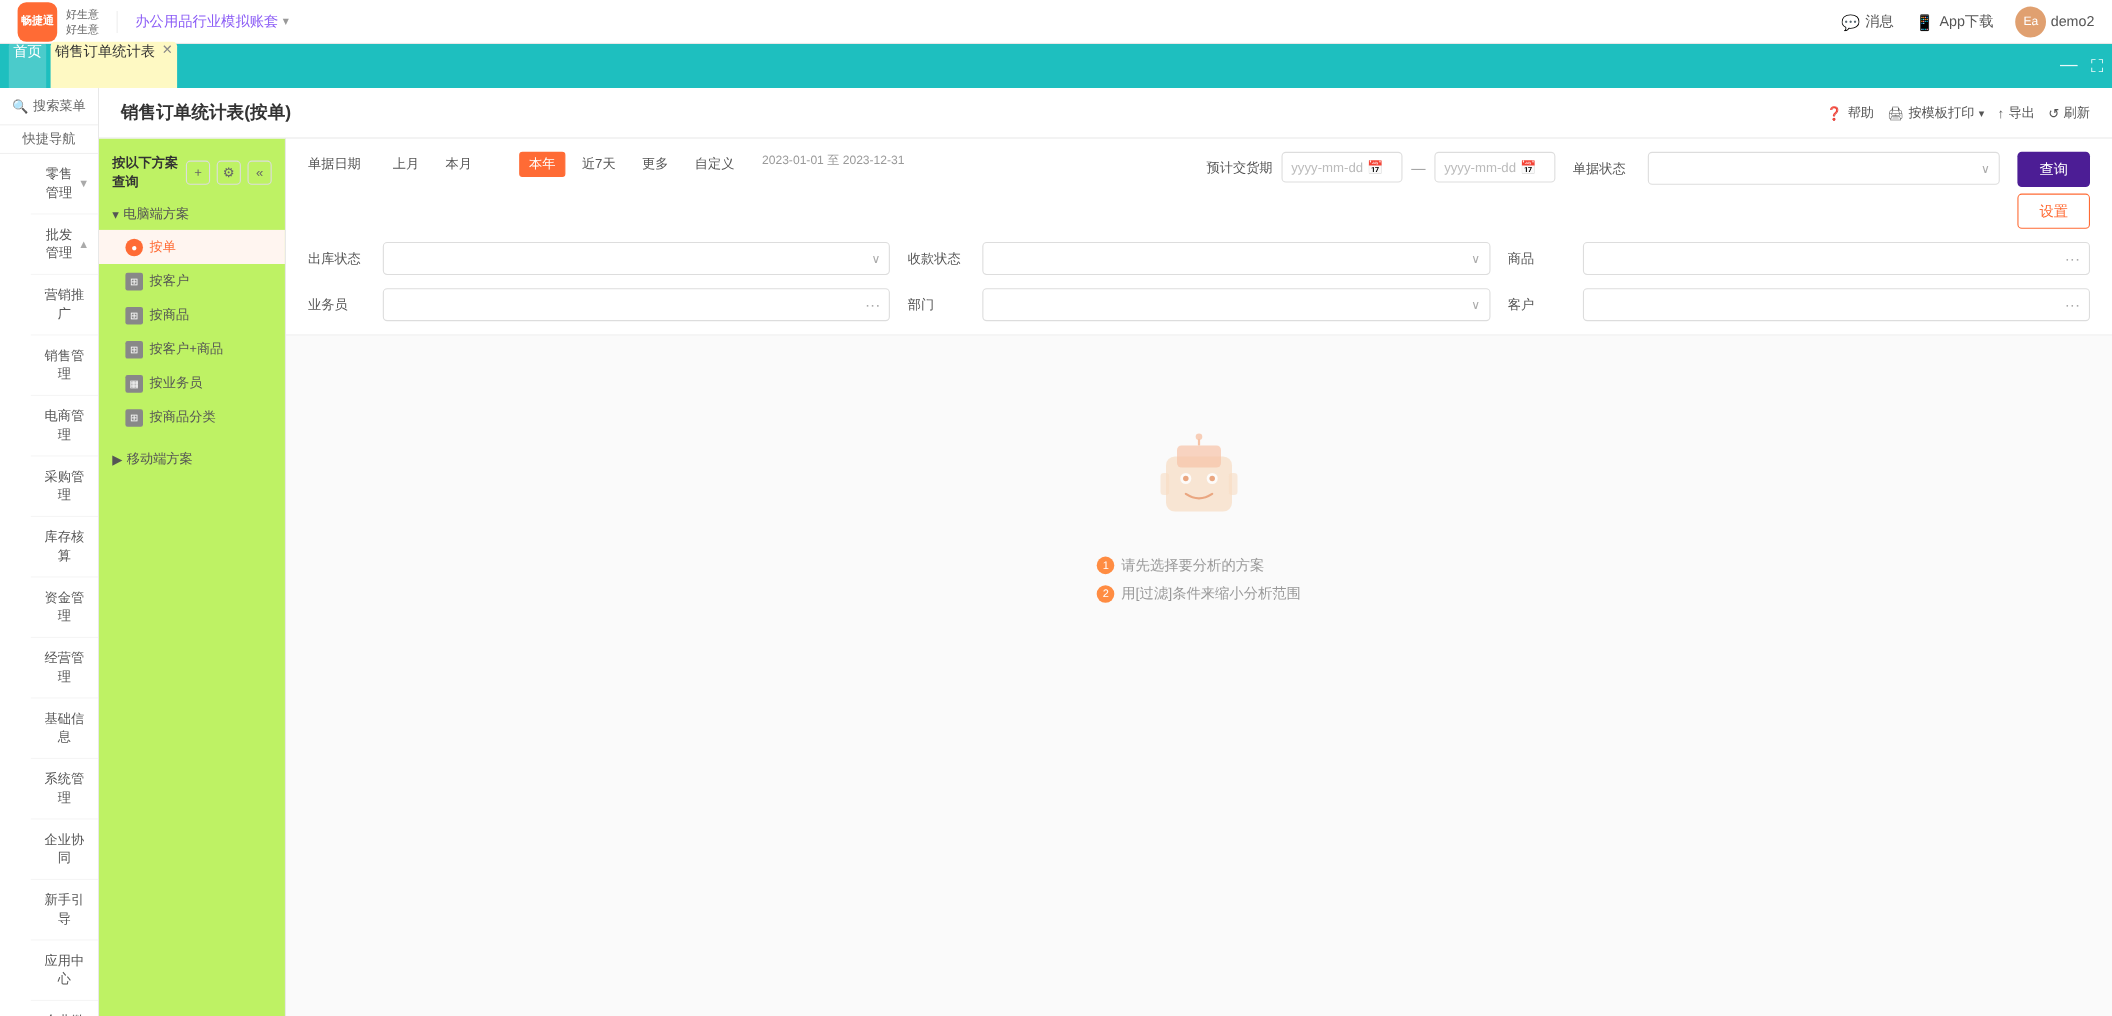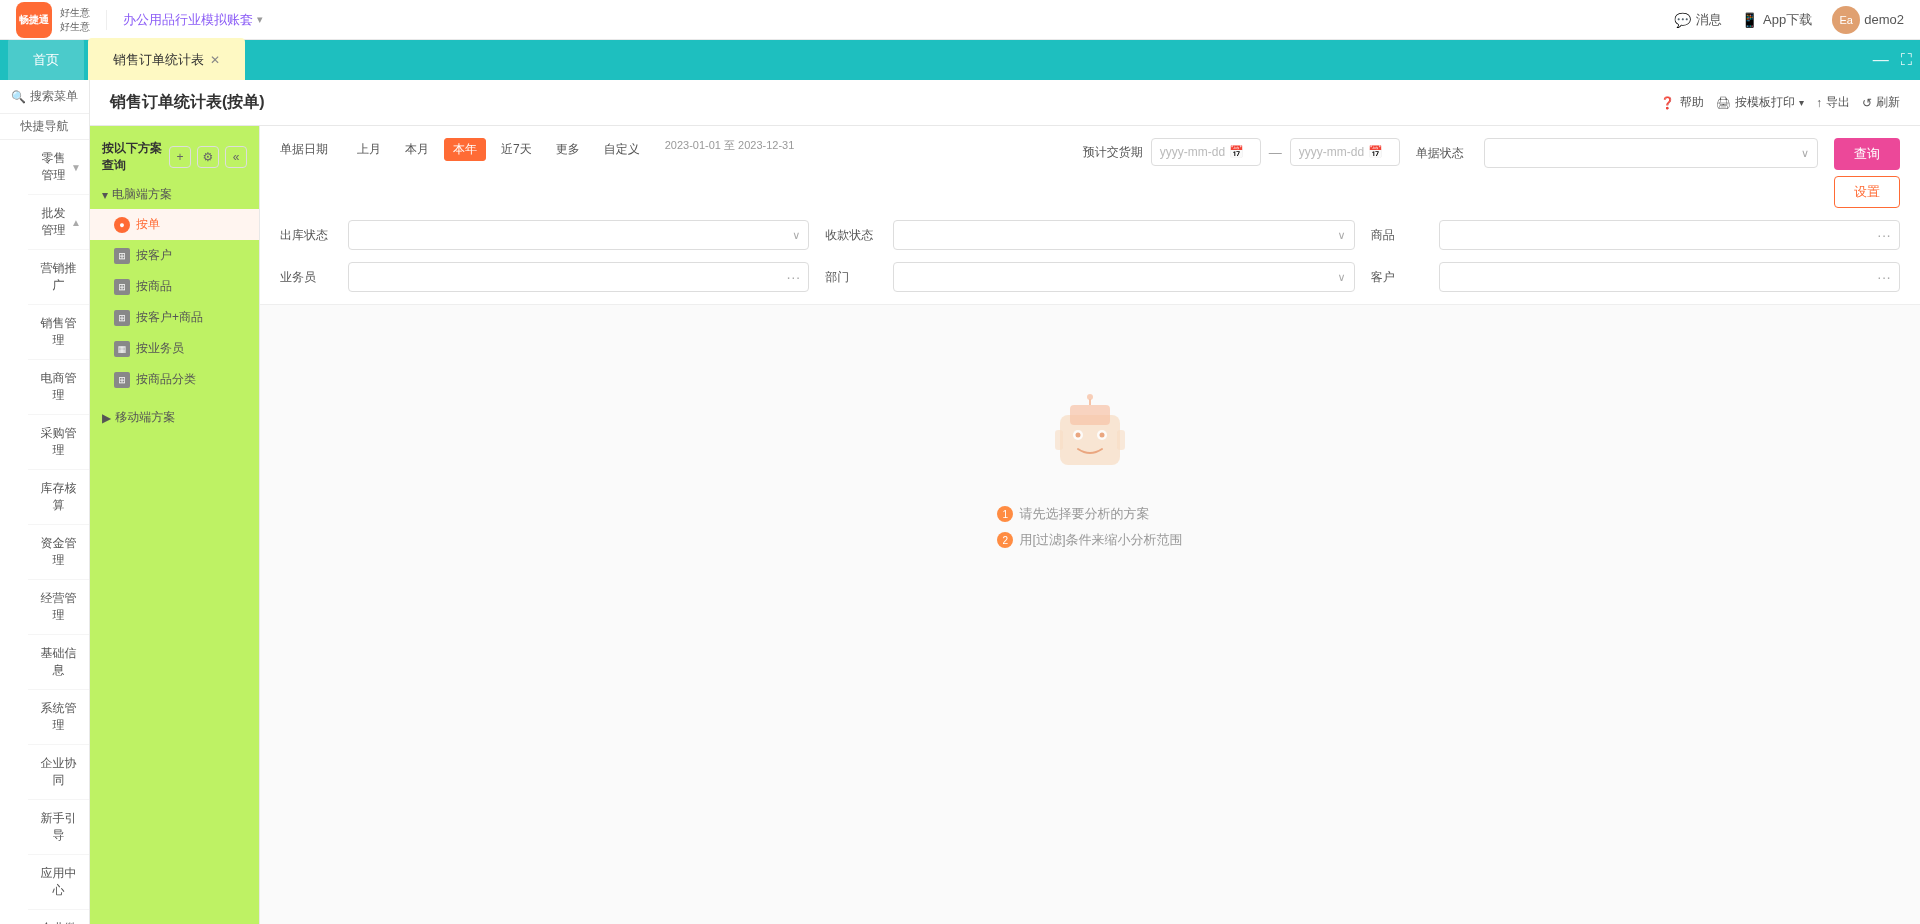--- a/index.html
+++ b/index.html
@@ -26,24 +26,23 @@
     .tab-bar {
       height: 40px;
       background: #1ebfbf;
       display: flex;
       align-items: center;
       padding: 0 8px;
       gap: 4px;
     }
     .tab-item {
       height: 44px;
-      padding: 0 25px;
+      padding: 0 4px;
       border-radius: 4px 4px 0 0;
       display: flex;
-      align-items: center;
       gap: 6px;
       cursor: pointer;
       font-size: 13px;
       color: rgba(255,255,255,0.85);
     }
     .tab-item.active {
       background: #fef9c3;
       color: #333;
     }
     .tab-item.home { background: rgba(255,255,255,0.2); color: #fff; }
@@ -167,21 +166,21 @@
 
     .date-filter { display: flex; align-items: center; gap: 6px; }
     .date-btn {
       padding: 2px 8px;
       border-radius: 3px;
       font-size: 12px;
       cursor: pointer;
       border: 1px solid transparent;
       color: #555;
     }
-    .date-btn.active { background: #ff6b35; color: #fff; border-color: #ff6b35; }
+    .date-btn.active { background: #ff6b35; color: #fff; border-color: #ff6b35; margin-left: 28px; }
     .date-input {
       height: 28px;
       border: 1px solid #ddd;
       border-radius: 4px;
       padding: 0 8px;
       font-size: 12px;
       color: #999;
       background: #fff;
       display: flex;
       align-items: center;
@@ -195,21 +194,21 @@
       text-align: center;
       padding: 10px;
       color: #ff6b35;
       font-size: 12px;
       cursor: pointer;
       background: #f5f5f5;
     }
 
     
     .query-btn {
-      background: #ec4899;
+      background: #4c1d95;
       color: #fff;
       border: none;
       border-radius: 4px;
       padding: 6px 20px;
       font-size: 13px;
       cursor: pointer;
       height: 32px;
     }
     .settings-btn {
       background: #fff;

